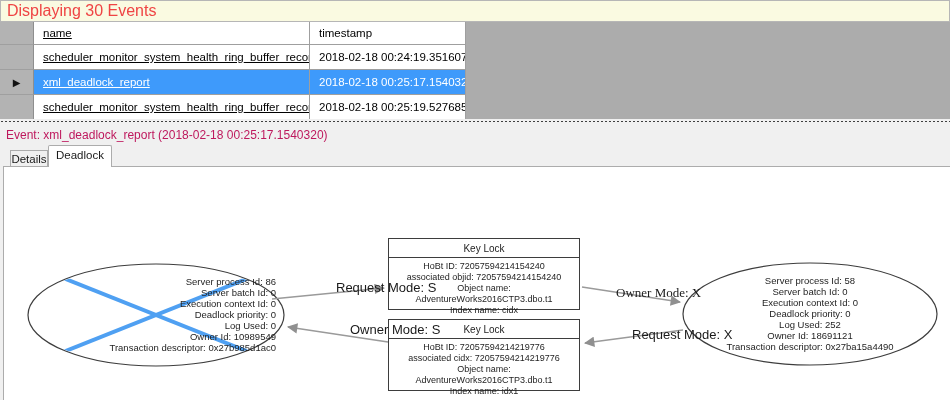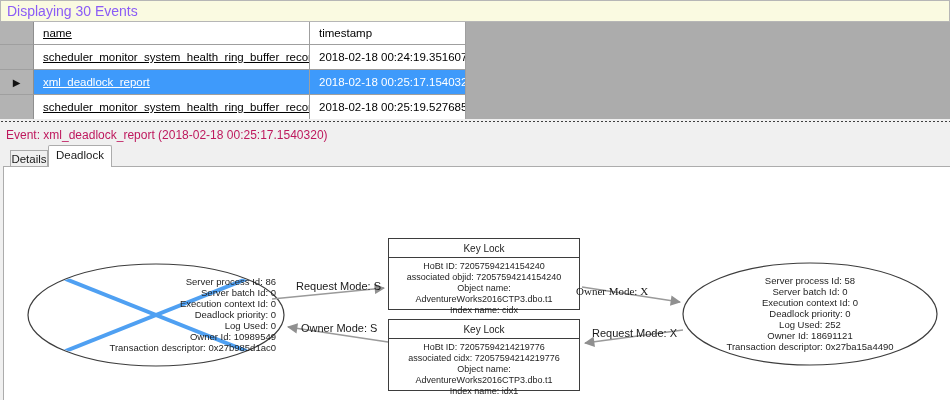--- a/index.html
+++ b/index.html
@@ -4,21 +4,21 @@
 <style>
   * { margin:0; padding:0; box-sizing:border-box; }
   html,body { width:950px; height:400px; overflow:hidden; }
   body { font-family:"Liberation Sans", sans-serif; background:#f0f0f0; }
   #app { position:relative; width:950px; height:400px; background:#f0f0f0; }
 
   
   .info-bar {
     position:absolute; left:0; top:0; width:950px; height:22px;
     background:#fafae1; border:1px solid #b6b6b6;
-    font-size:14px; color:#8b5cf6; line-height:20px; padding-left:6px;
+    font-size:16px; color:#ef4444; line-height:20px; padding-left:6px;
   }
 
   
   .grid {
     position:absolute; left:0; top:22px; width:950px; height:97px;
     background:#acacac;
   }
   .grid-table { position:absolute; left:0; top:0; width:466px; height:97px; }
   .g-row { position:absolute; left:0; width:466px; height:25px; }
   .g-cell {
@@ -79,24 +79,24 @@
   .res-box {
     position:absolute; width:192px; height:72px; background:#fff;
     border:1px solid #3d3d3d; z-index:5; text-align:center; color:#1e1e1e;
   }
   .res-1 { left:388px; top:238px; }
   .res-2 { left:388px; top:319px; }
   .res-title { height:19px; line-height:19px; font-size:10px; border-bottom:1px solid #3d3d3d; }
   .res-body { padding-top:3px; font-size:9px; line-height:11px; }
 
   .edge-label {
-    position:absolute; z-index:6; font-size:11px; color:#1a1a1a; white-space:nowrap;
+    position:absolute; z-index:6; font-size:13px; color:#1a1a1a; white-space:nowrap;margin-left:40px;
   }
   .lbl-req-s { left:296px; top:280px; }
-  .lbl-own-s { left:301px; top:322px;text-align:right; }
+  .lbl-own-s { left:310px; top:322px;text-align:right; }
   .lbl-own-x { left:576px; top:285px;font-family:Liberation Serif, serif; }
   .lbl-req-x { left:592px; top:327px; }
 </style>
 </head>
 <body>
 
 <div id="app">
 
   <div class="info-bar">
     <span>Displaying 30 Events</span>

